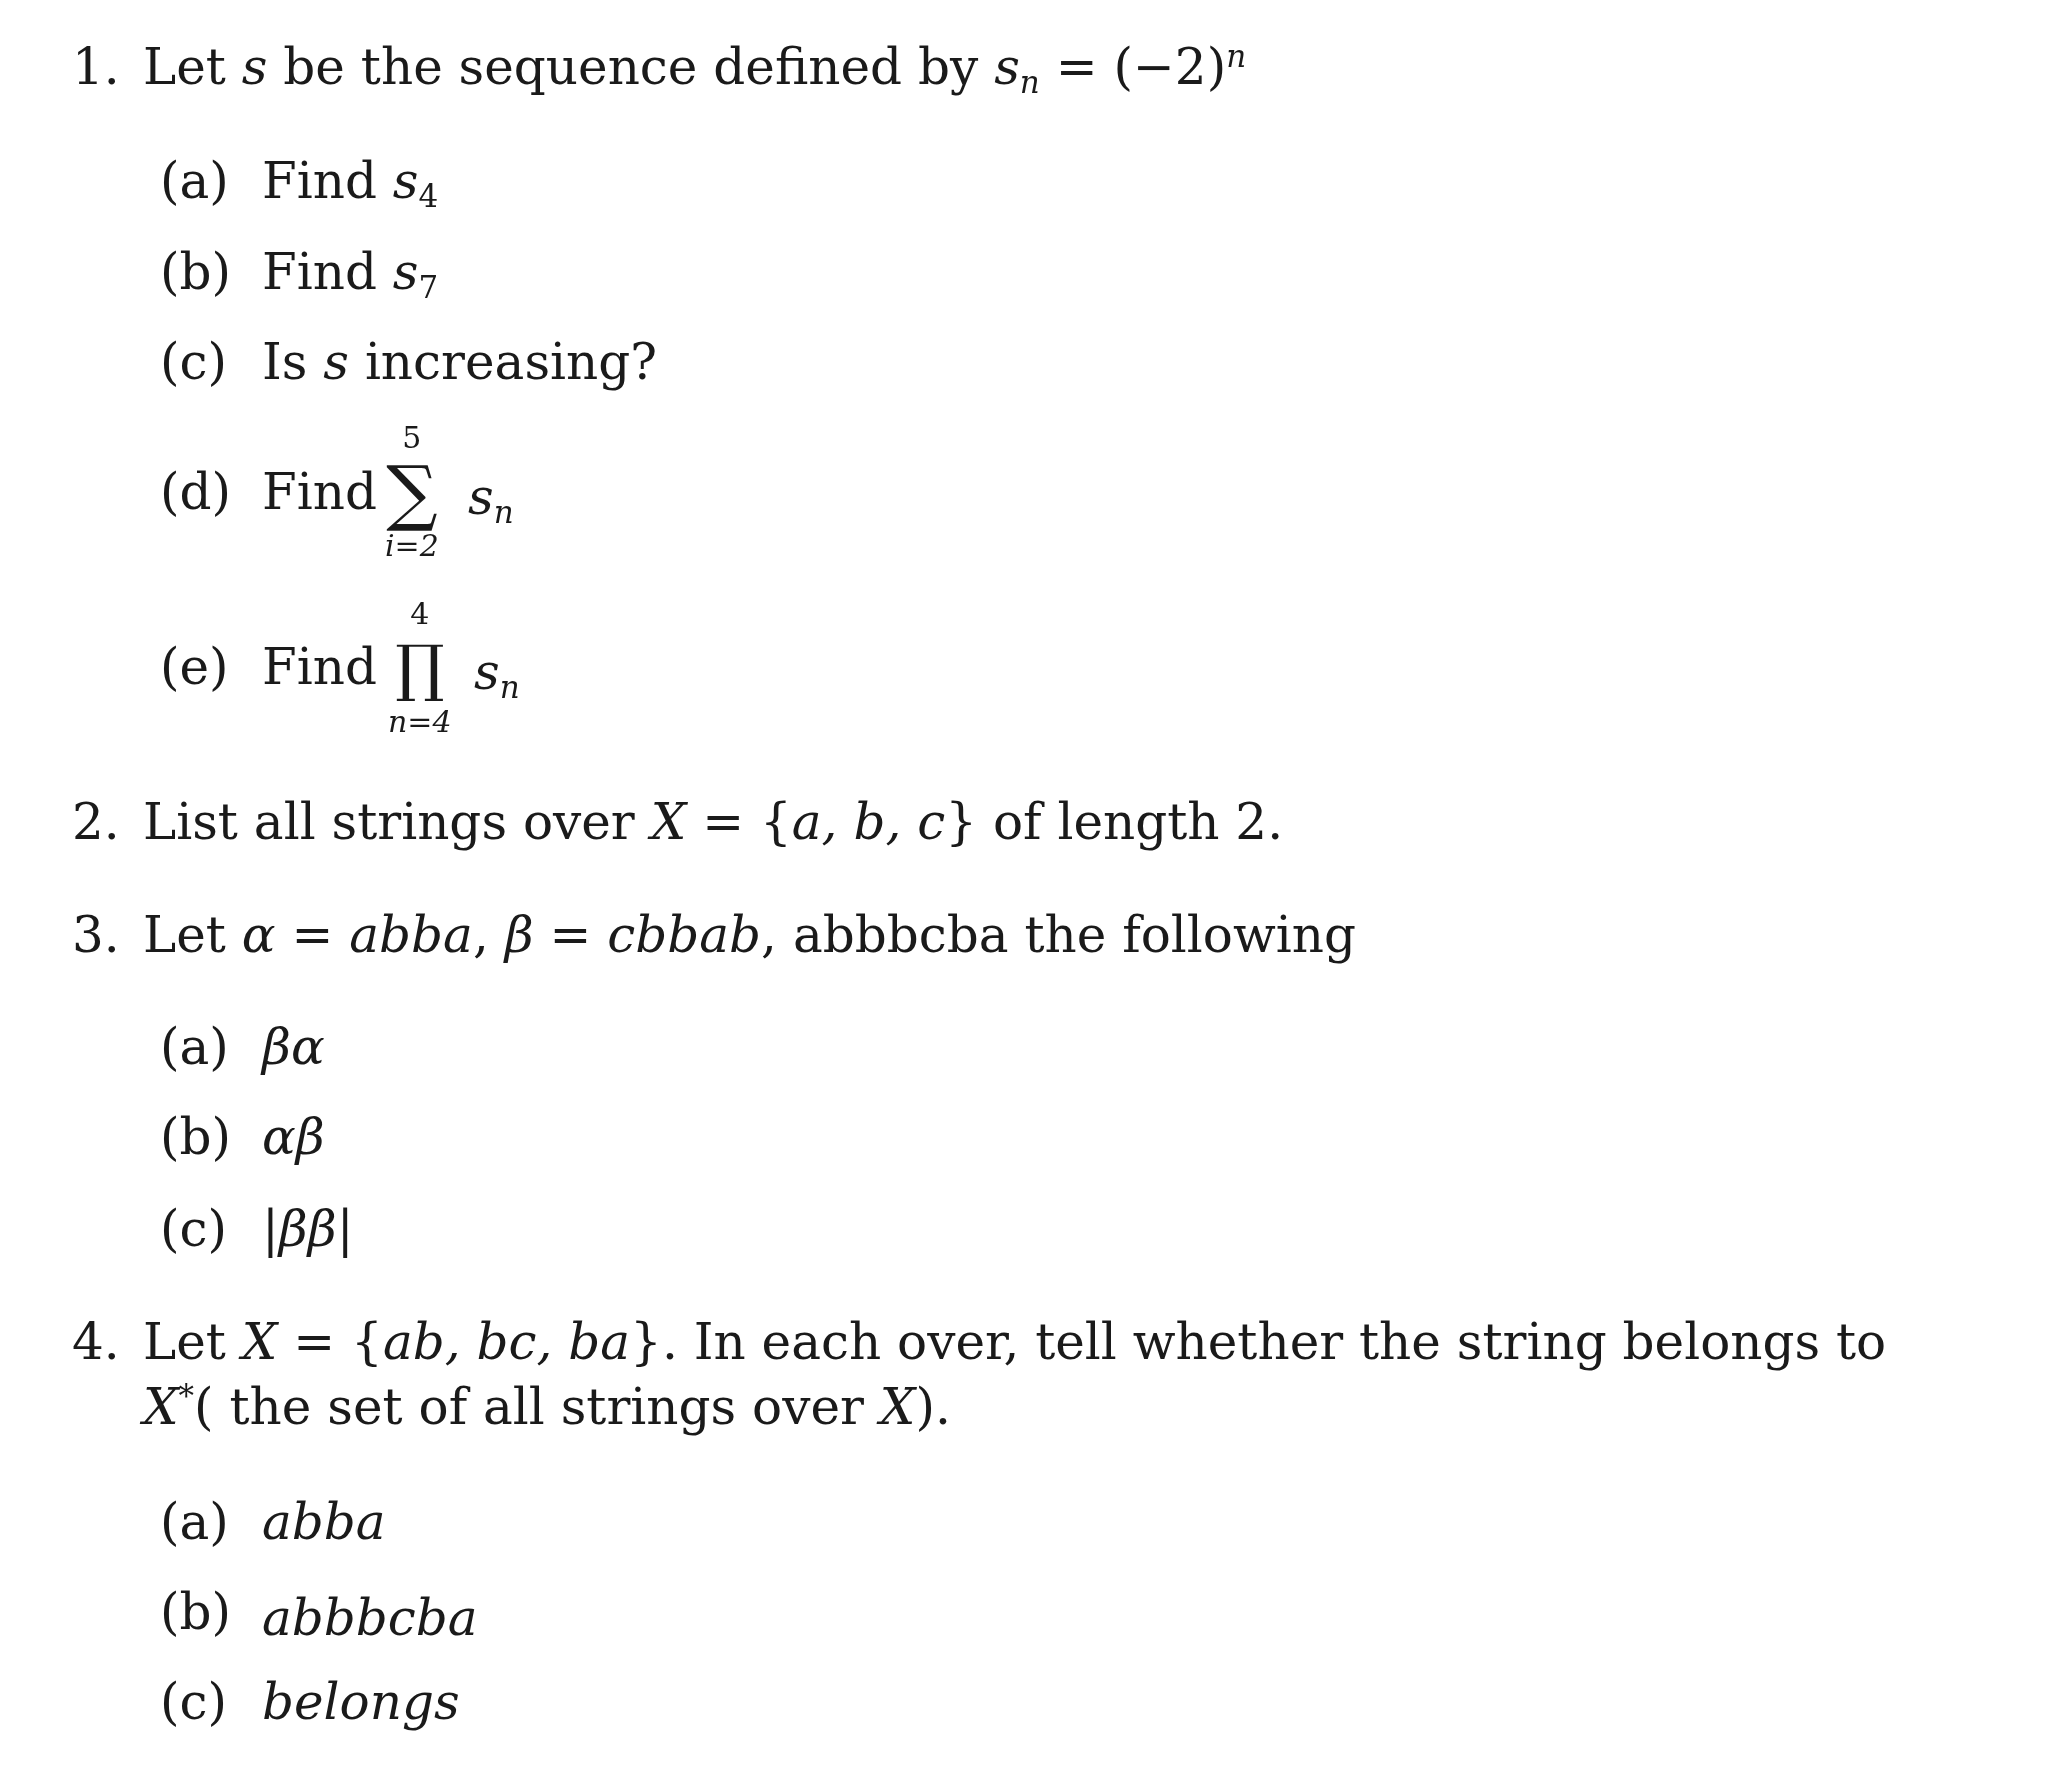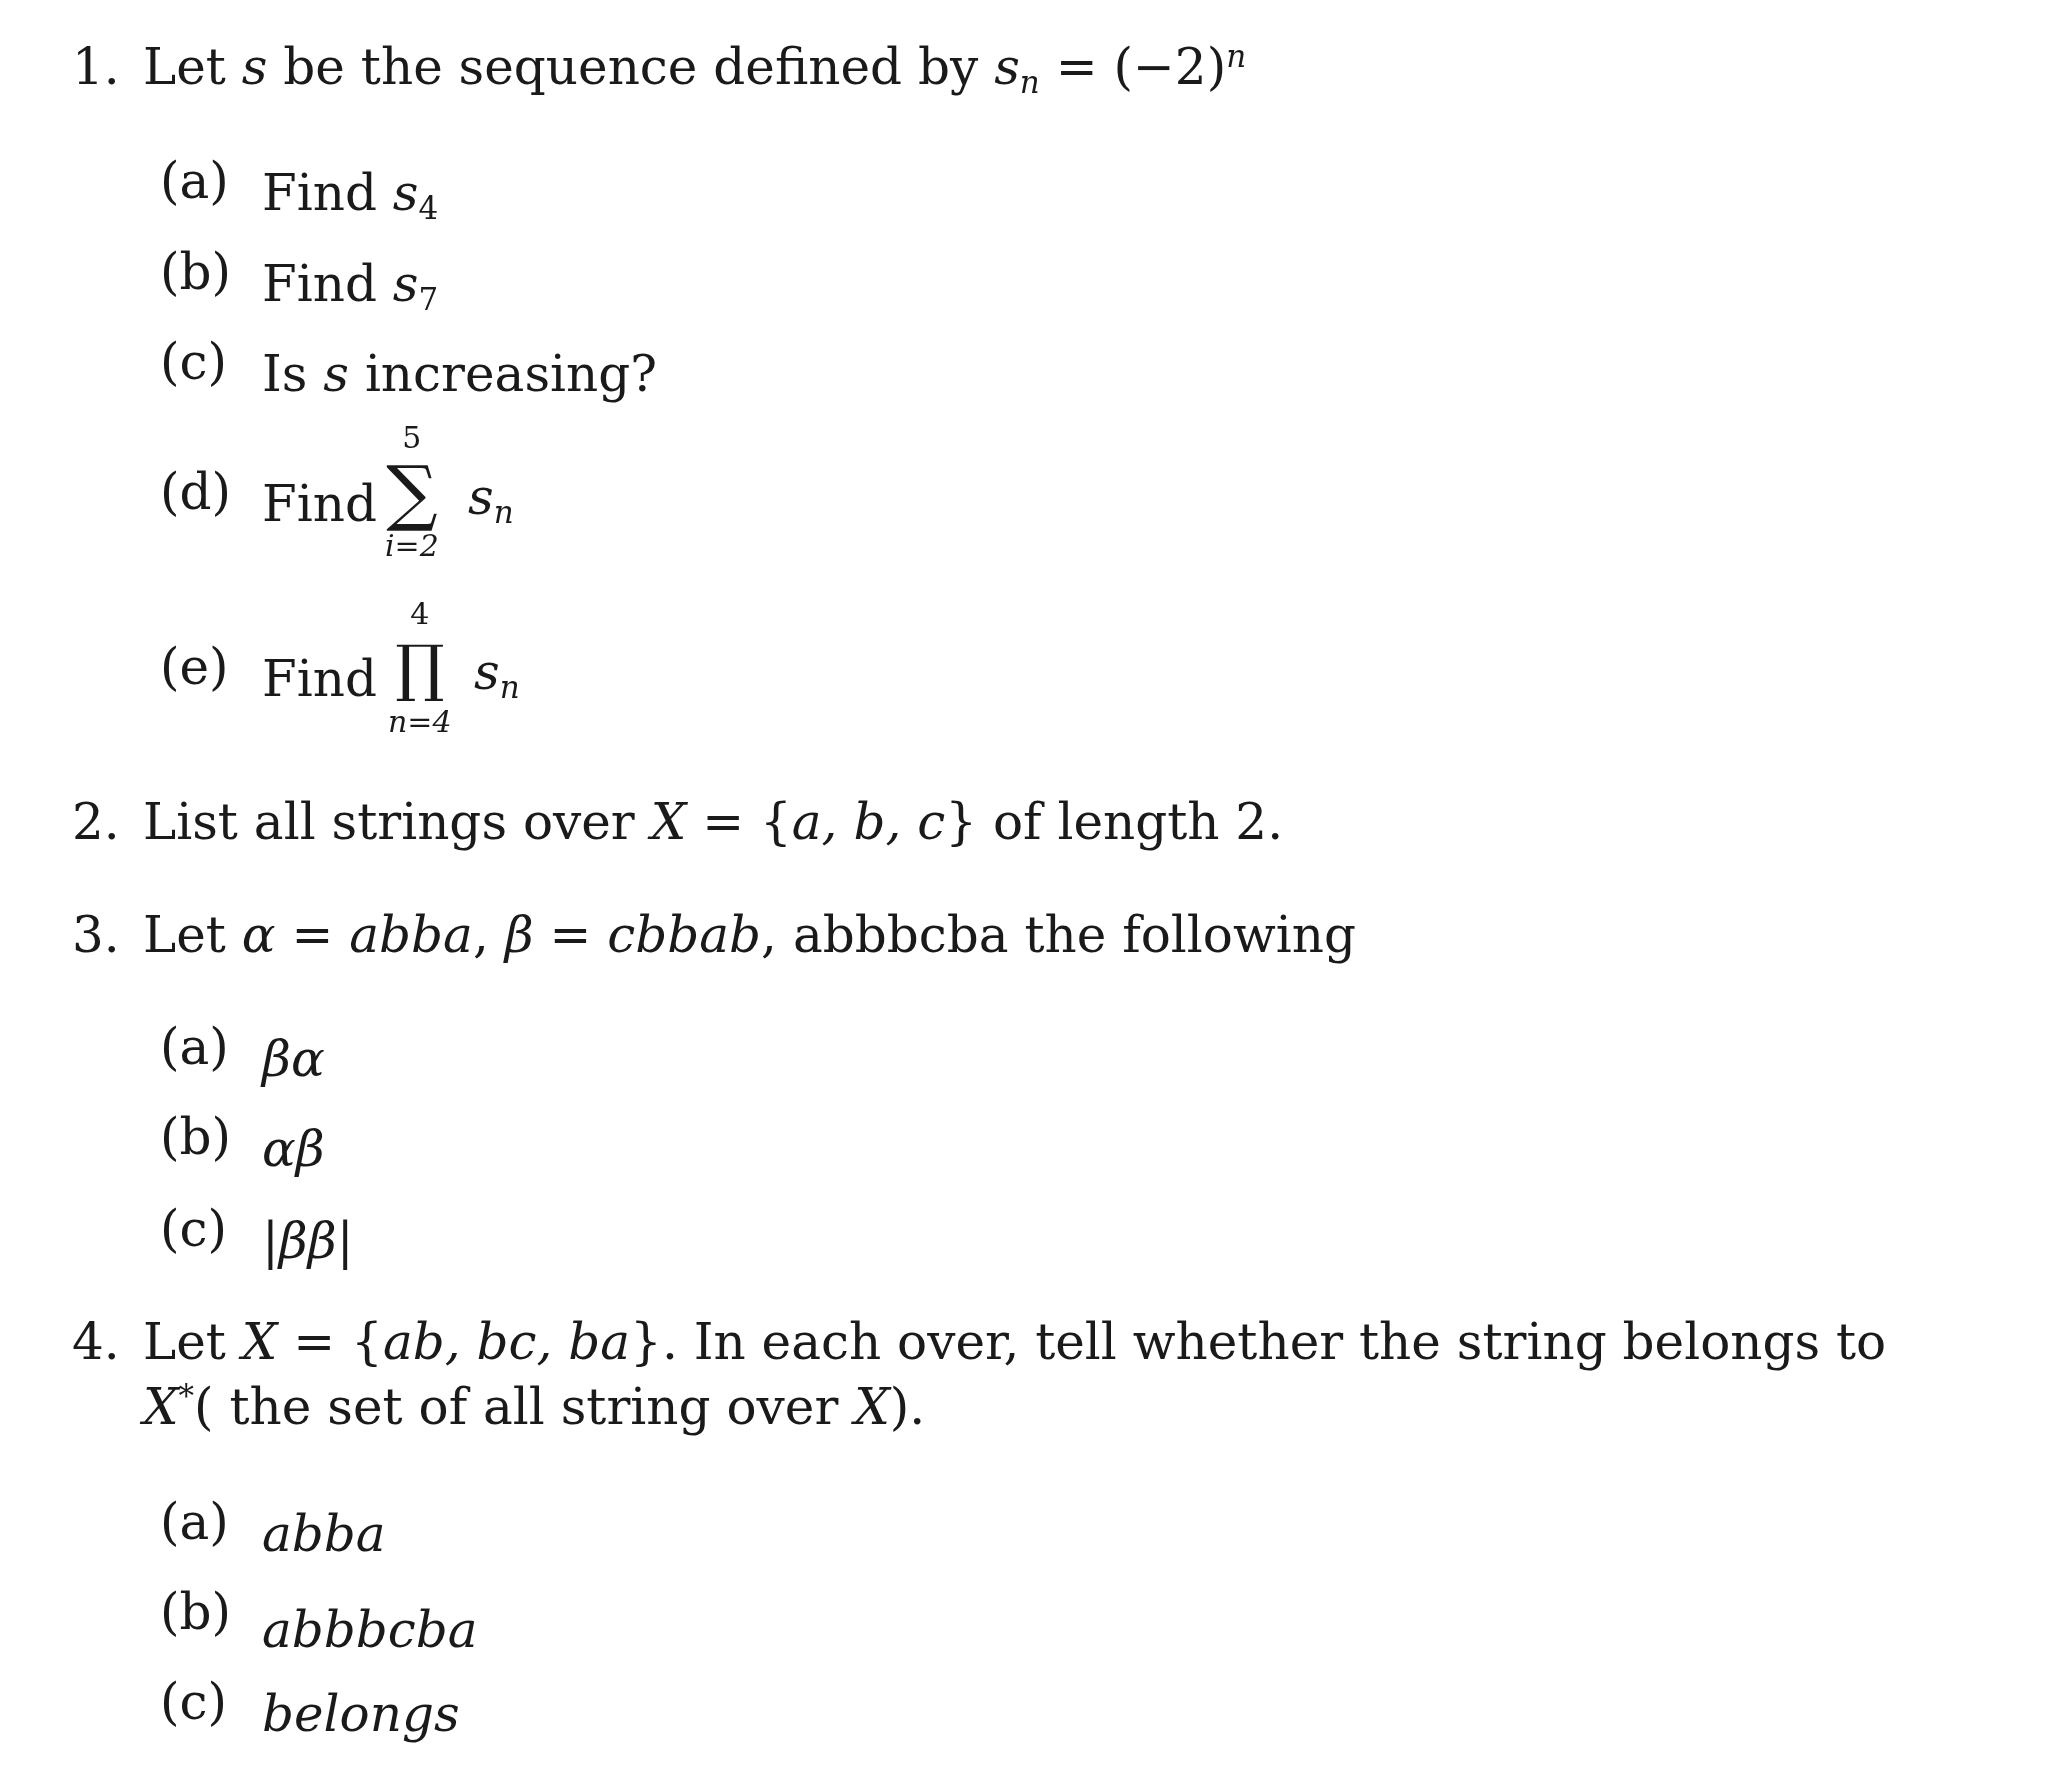--- a/index.html
+++ b/index.html
@@ -6,21 +6,21 @@
   body {
     width: 2046px; height: 1785px; position: relative; overflow: hidden;
     font-family: "DejaVu Serif", "Liberation Serif", serif;
     color: #1a1a1a;
     font-size: 50px;
   }
   .abs { position: absolute; white-space: nowrap; }
   .num { left: 72px; }
   .txt { left: 143px; }
   .sublabel { left: 160px; width: 100px; }
-  .subtxt { left: 262px; margin-top: 12px; }
+  .subtxt { left: 262px; }
   i, .m { font-style: italic; }
   sub { font-size: 0.62em; vertical-align: -0.3em; line-height: 0; }
   sup { font-size: 0.62em; vertical-align: 0.55em; line-height: 0; }
   .bigop { position: absolute; display: inline-flex; flex-direction: column; align-items: center; }
   .bigop .lim { font-size: 30px; line-height: 36px; }
   .bigop .sym { font-size: 72px; line-height: 72px; }
 </style>
 </head>
 <body>
 
@@ -71,21 +71,21 @@
   <span class="abs sublabel" style="top:1108px">(b)</span>
   <i class="abs subtxt" style="top:1108px">αβ</i>
 
   <span class="abs sublabel" style="top:1200px">(c)</span>
   <i class="abs subtxt" style="top:1200px">|ββ|</i>
 </div>
 
 <div>
   <span class="abs num" style="top:1313px">4.</span>
   <span class="abs txt" style="top:1313px"><span>Let </span><i>X</i><span> = {</span><i>ab, bc, ba</i><span>}.  In each over, tell whether the string belongs to</span></span>
-  <span class="abs txt" style="top:1378px"><i>X</i><sup>*</sup><span>( the set of all string over </span><i>X</i><span>).</span></span>
+  <span class="abs txt" style="top:1378px"><i>X</i><sup>*</sup><span>( the set of all strings over </span><i>X</i><span>).</span></span>
 
   <span class="abs sublabel" style="top:1493px">(a)</span>
   <i class="abs subtxt" style="top:1493px">abba</i>
 
   <span class="abs sublabel" style="top:1583px">(b)</span>
   <i class="abs subtxt" style="top:1589px">abbbcba</i>
 
   <span class="abs sublabel" style="top:1673px">(c)</span>
   <i class="abs subtxt" style="top:1673px">belongs</i>
 </div>

